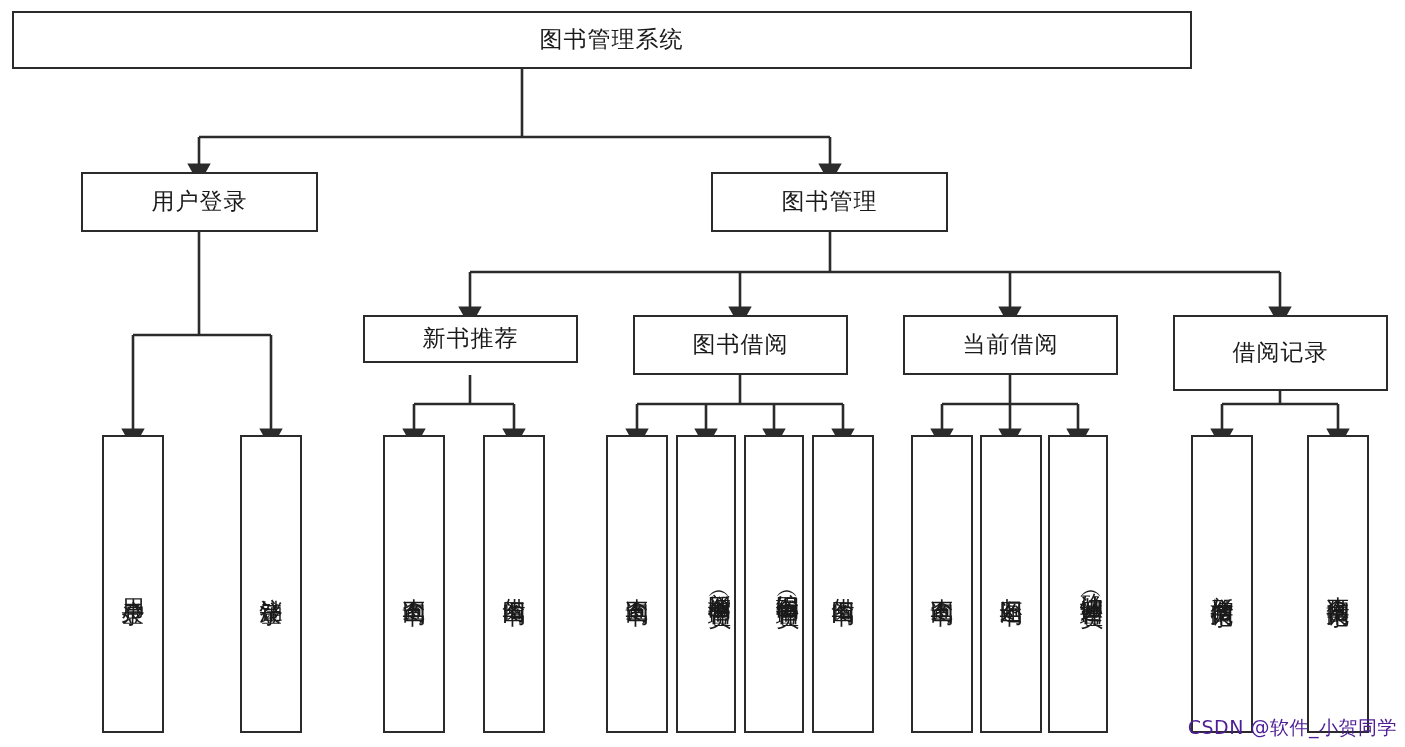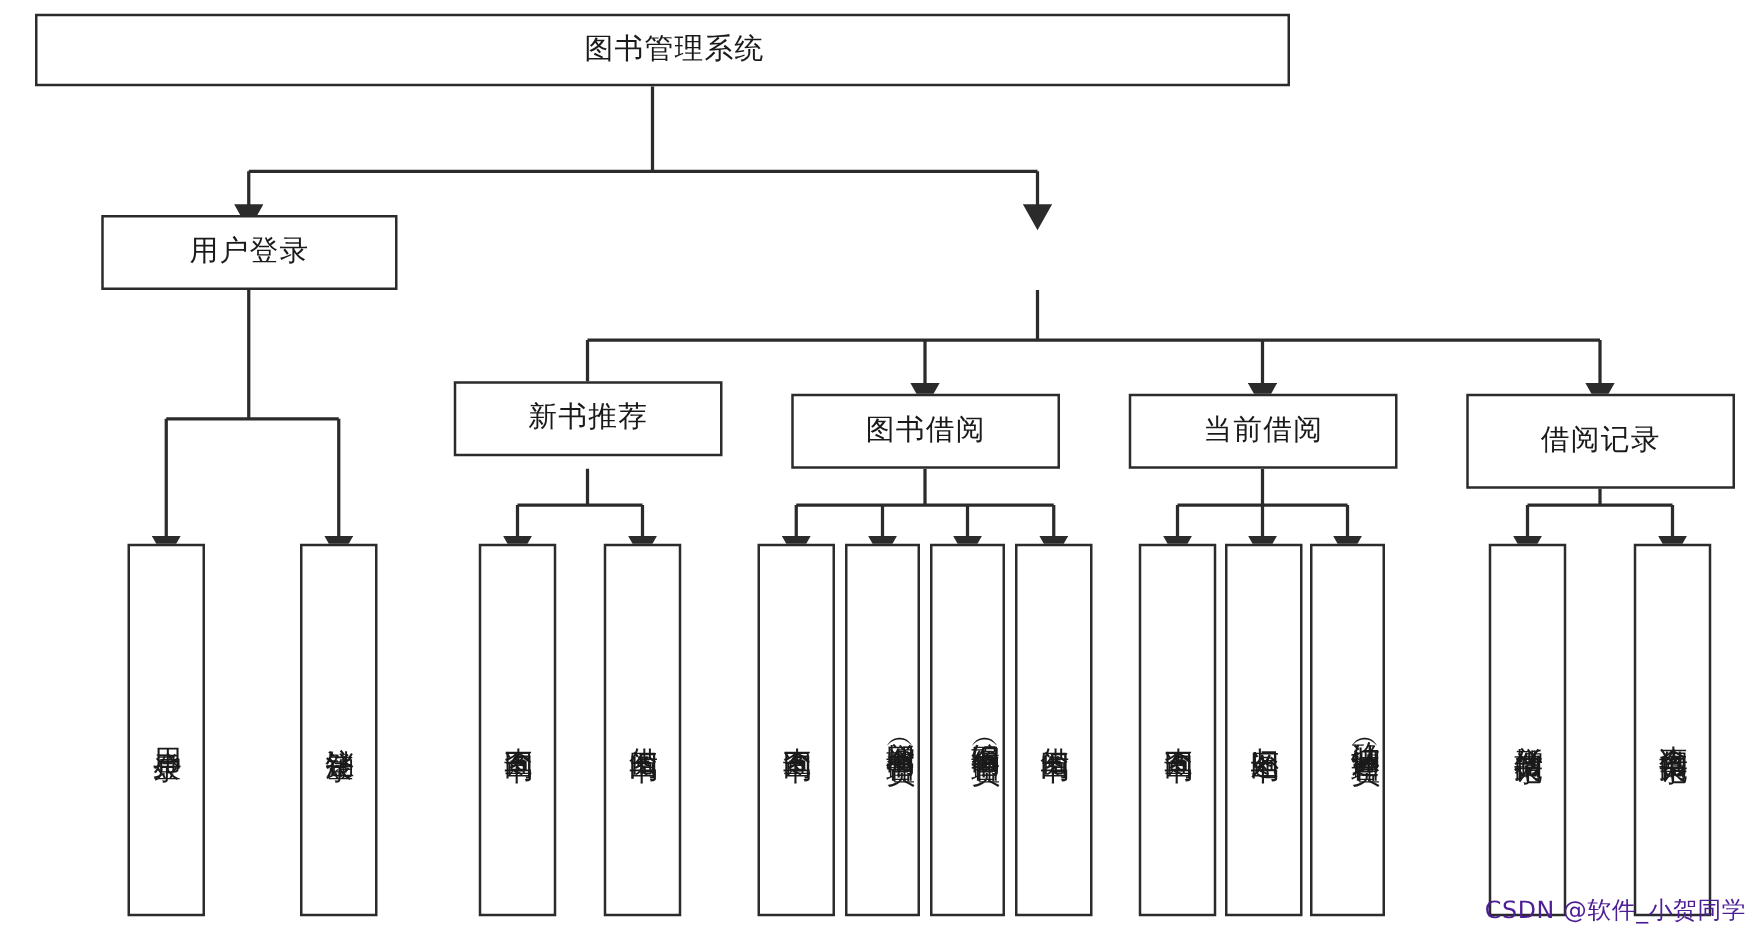--- a/index.html
+++ b/index.html
@@ -115,29 +115,32 @@
       <path d="M1010,404 L1010,431" marker-end="url(#arrow)"></path>
       <path d="M1078,404 L1078,431" marker-end="url(#arrow)"></path>
 
       <path d="M1280,375 L1280,404"></path>
       <path d="M1222,404 L1338,404"></path>
       <path d="M1222,404 L1222,431" marker-end="url(#arrow)"></path>
       <path d="M1338,404 L1338,431" marker-end="url(#arrow)"></path>
     </g>
   </svg>
 
-  <div class="node node-h" style="left:28px; top:11px; width:1004px; height:58px;padding-left:19px;">
+  <div class="node node-h" style="left:12px; top:11px; width:1180px; height:58px;padding-left:19px;">
     <span>图书管理系统</span>
   </div>
 
   <div class="node node-h" style="left:81px; top:172px; width:237px; height:60px;">
     <span>用户登录</span>
   </div>
+  <div class="node node-h" style="left:711px; top:172px; width:237px; height:60px;">
+    <span>图书管理</span>
+  </div>
 
-  <div class="node node-h" style="left:363px; top:305px; width:215px; height:60px;">
+  <div class="node node-h" style="left:363px; top:315px; width:215px; height:48px;">
     <span>新书推荐</span>
   </div>
   <div class="node node-h" style="left:633px; top:315px; width:215px; height:60px;">
     <span>图书借阅</span>
   </div>
   <div class="node node-h" style="left:903px; top:315px; width:215px; height:60px;text-align:center;">
     <span>当前借阅</span>
   </div>
   <div class="node node-h" style="left:1173px; top:315px; width:215px; height:76px;">
     <span>借阅记录</span>

